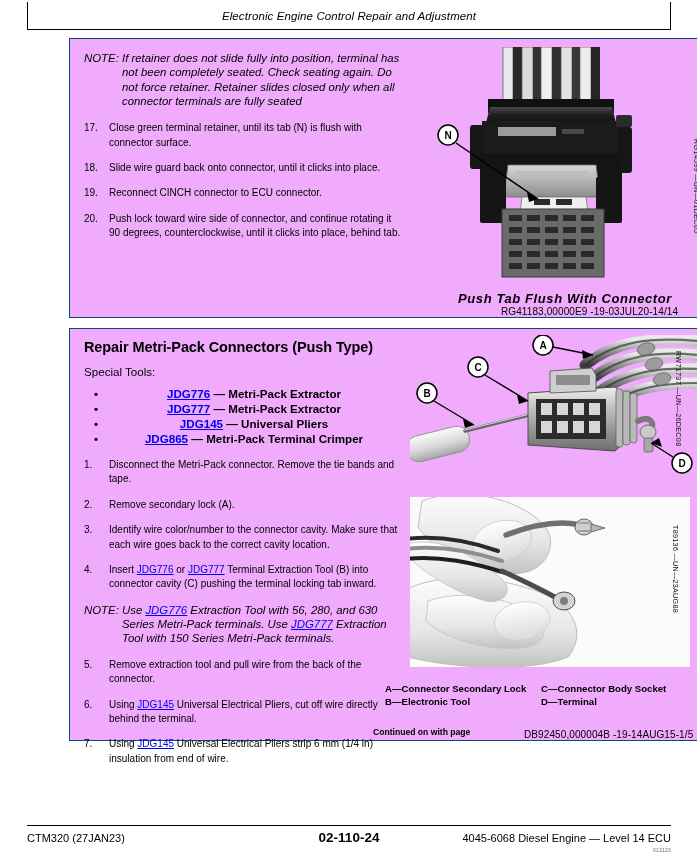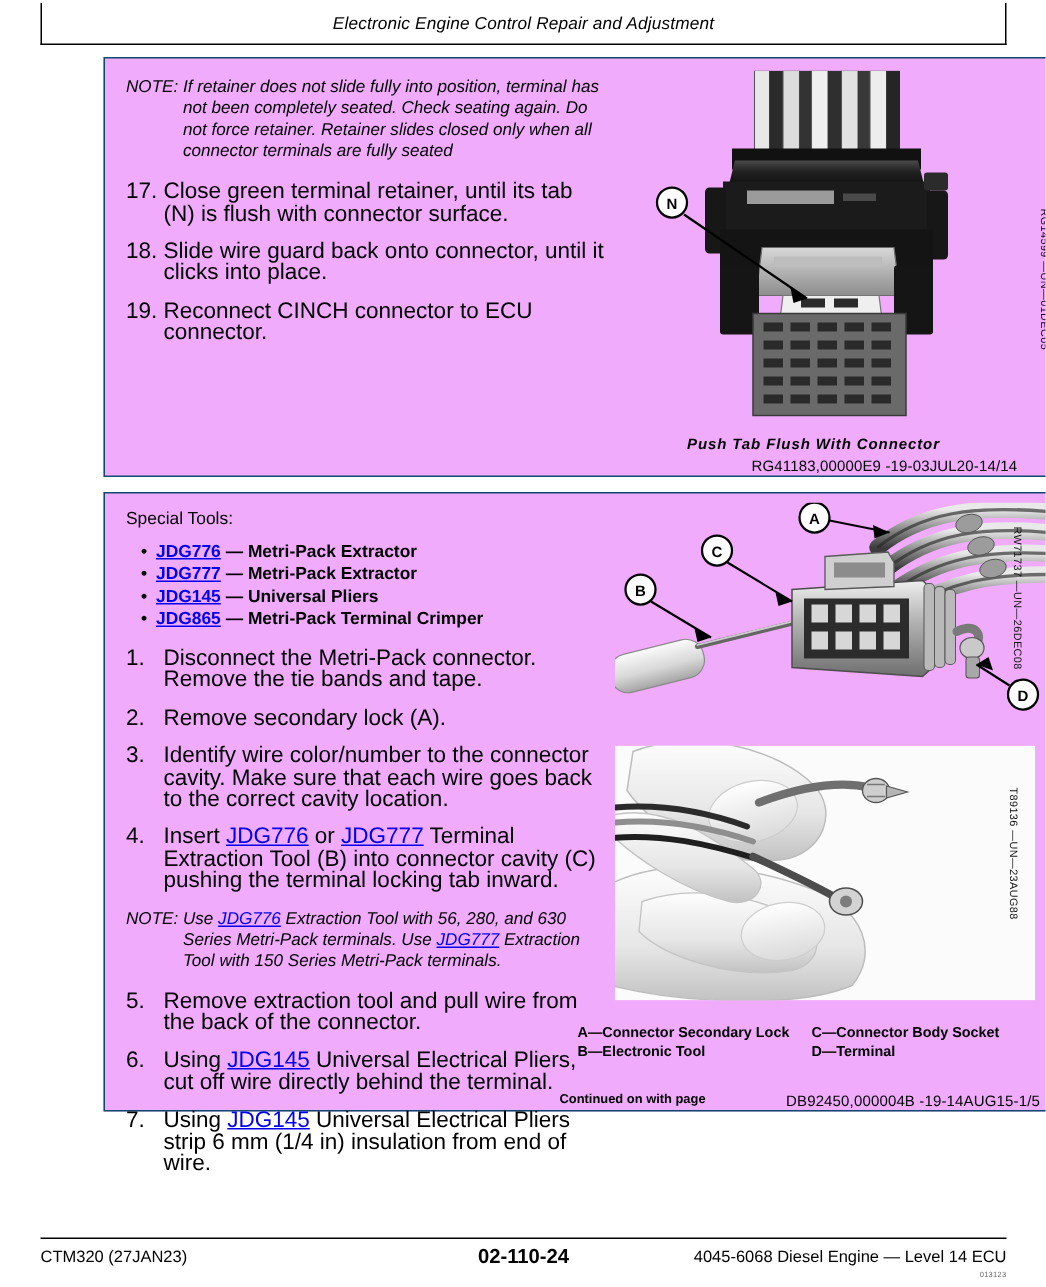--- a/index.html
+++ b/index.html
@@ -81,21 +81,21 @@
 
   ol.steps {
     margin: 0;
     padding: 0;
     list-style: none;
   }
   ol.steps li {
     position: relative;
     padding-left: 25px;
     margin-bottom: 11px;
-    font-size: 15px;
+    font-size: 10px;
     line-height: 14.4px;
   }
   ol.steps li .num {
     position: absolute;
     left: 0;
     top: 0;
     width: 22px;
     text-align: left;
   }
 
@@ -107,20 +107,21 @@
     letter-spacing: -0.1px;
   }
   .special-tools-label {
     font-size: 11.6px;
     margin-bottom: 8px;
   }
   ul.tool-list {
     margin: 0 0 12px 0;
     padding: 0 0 0 10px;
     list-style: none;
+    text-align: center;
   }
   ul.tool-list li {
     font-size: 11.6px;
     line-height: 15px;
     font-weight: bold;
     position: relative;
     padding-left: 10px;
   }
   ul.tool-list li:before {
     content: "\2022";
@@ -133,21 +134,21 @@
 
   
   .fig-wrap {
     position: absolute;
     overflow: hidden;
   }
   .fig-caption {
     position: absolute;
     font-style: italic;
     font-weight: bold;
-    font-size: 10px;
+    font-size: 13px;
     letter-spacing: 0.6px;
     white-space: nowrap;
   }
   .fig-id {
     position: absolute;
     font-size: 7.2px;
     letter-spacing: 0.3px;
     white-space: nowrap;
     transform-origin: 0 0;
     transform: rotate(90deg);
@@ -242,20 +243,24 @@
             <span class="num">17.</span>
             <span>Close green terminal retainer, until its tab (N) is flush with connector surface.</span>
           </li>
           <li>
             <span class="num">18.</span>
             <span>Slide wire guard back onto connector, until it clicks into place.</span>
           </li>
           <li>
             <span class="num">19.</span>
             <span>Reconnect CINCH connector to ECU connector.</span>
+          </li>
+          <li>
+            <span class="num">20.</span>
+            <span>Push lock toward wire side of connector, and continue rotating it 90 degrees, counterclockwise, until it clicks into place, behind tab.</span>
           </li>
         </ol>
       </div>
 
       <div class="fig-wrap" style="left:360px; top:8px; width:250px; height:240px;">
         <svg width="250" height="240" viewBox="0 0 250 240" class="photo">
           <defs>
             <linearGradient id="wireG" x1="0" y1="0" x2="1" y2="0">
               <stop offset="0%" stop-color="#f2f2f2"></stop>
               <stop offset="35%" stop-color="#9a9a9a"></stop>
@@ -350,20 +355,21 @@
       <div class="fig-id" style="left:631px; top:100px;">RG14599 —UN—01DEC05</div>
     </div>
   </div>
 
   <div class="panel-id" style="left:474px; top:306px;">RG41183,00000E9 -19-03JUL20-14/14</div>
 
   <div class="panel" id="panel-two">
     <div class="panel-inner">
 
       <div class="text-col" style="top:10px;">
+        <h2 class="section-head">Repair Metri-Pack Connectors (Push Type)</h2>
 
         <div class="special-tools-label">Special Tools:</div>
 
         <ul class="tool-list">
           <li>
             <a class="tool-code" href="#">JDG776</a>
             <span>—</span>
             <span>Metri-Pack Extractor</span>
           </li>
           <li>

